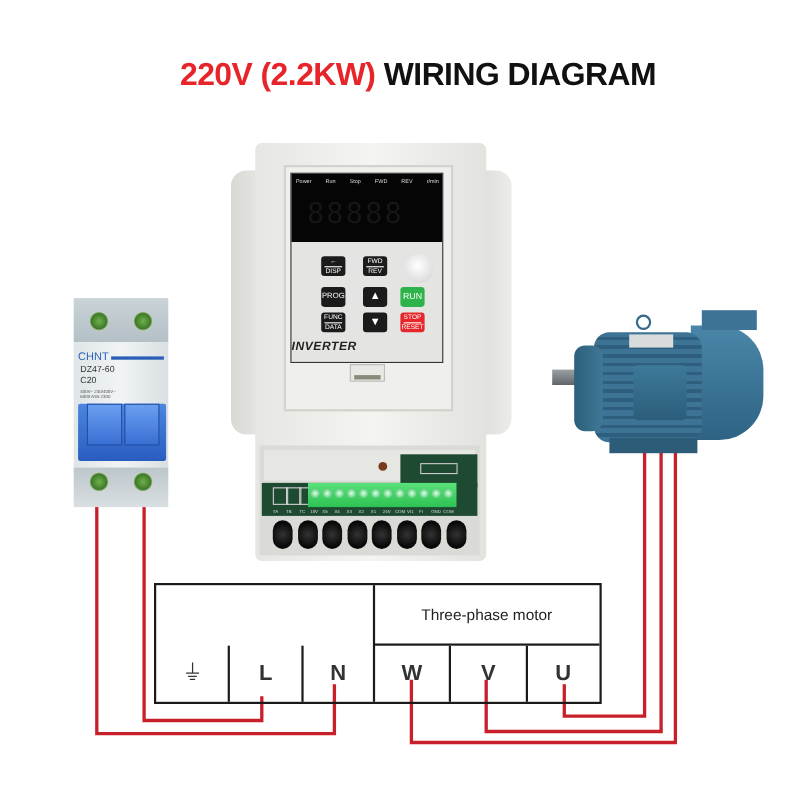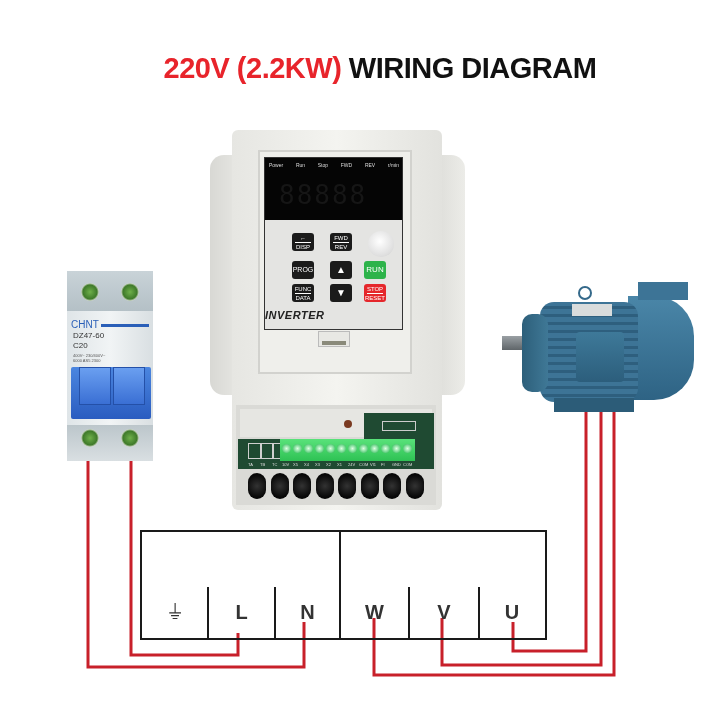--- a/index.html
+++ b/index.html
@@ -229,20 +229,21 @@
   <div class="m-fan"></div>
   <div class="m-body"></div>
   <div class="m-face"></div>
   <div class="m-ring"></div>
   <div class="m-plate"></div>
   <div class="m-box"></div>
   <div class="m-foot"></div>
 </div>
 
 <div class="abs tbl">
+  <div class="cell hdr" style="left:198px;width:205px;">Three-phase motor</div>
   <div class="vline" style="left:197px;top:0;height:106px;"></div>
   <div class="vline" style="left:65px;top:55px;height:51px;"></div>
   <div class="vline" style="left:132px;top:55px;height:51px;"></div>
   <div class="vline" style="left:266px;top:55px;height:51px;"></div>
   <div class="vline" style="left:336px;top:55px;height:51px;"></div>
   <div class="cell sym" style="left:0;width:66px;font-weight:normal;">⏚</div>
   <div class="cell sym" style="left:66px;width:67px;">L</div>
   <div class="cell sym" style="left:133px;width:65px;">N</div>
   <div class="cell sym" style="left:198px;width:69px;">W</div>
   <div class="cell sym" style="left:267px;width:70px;">V</div>

